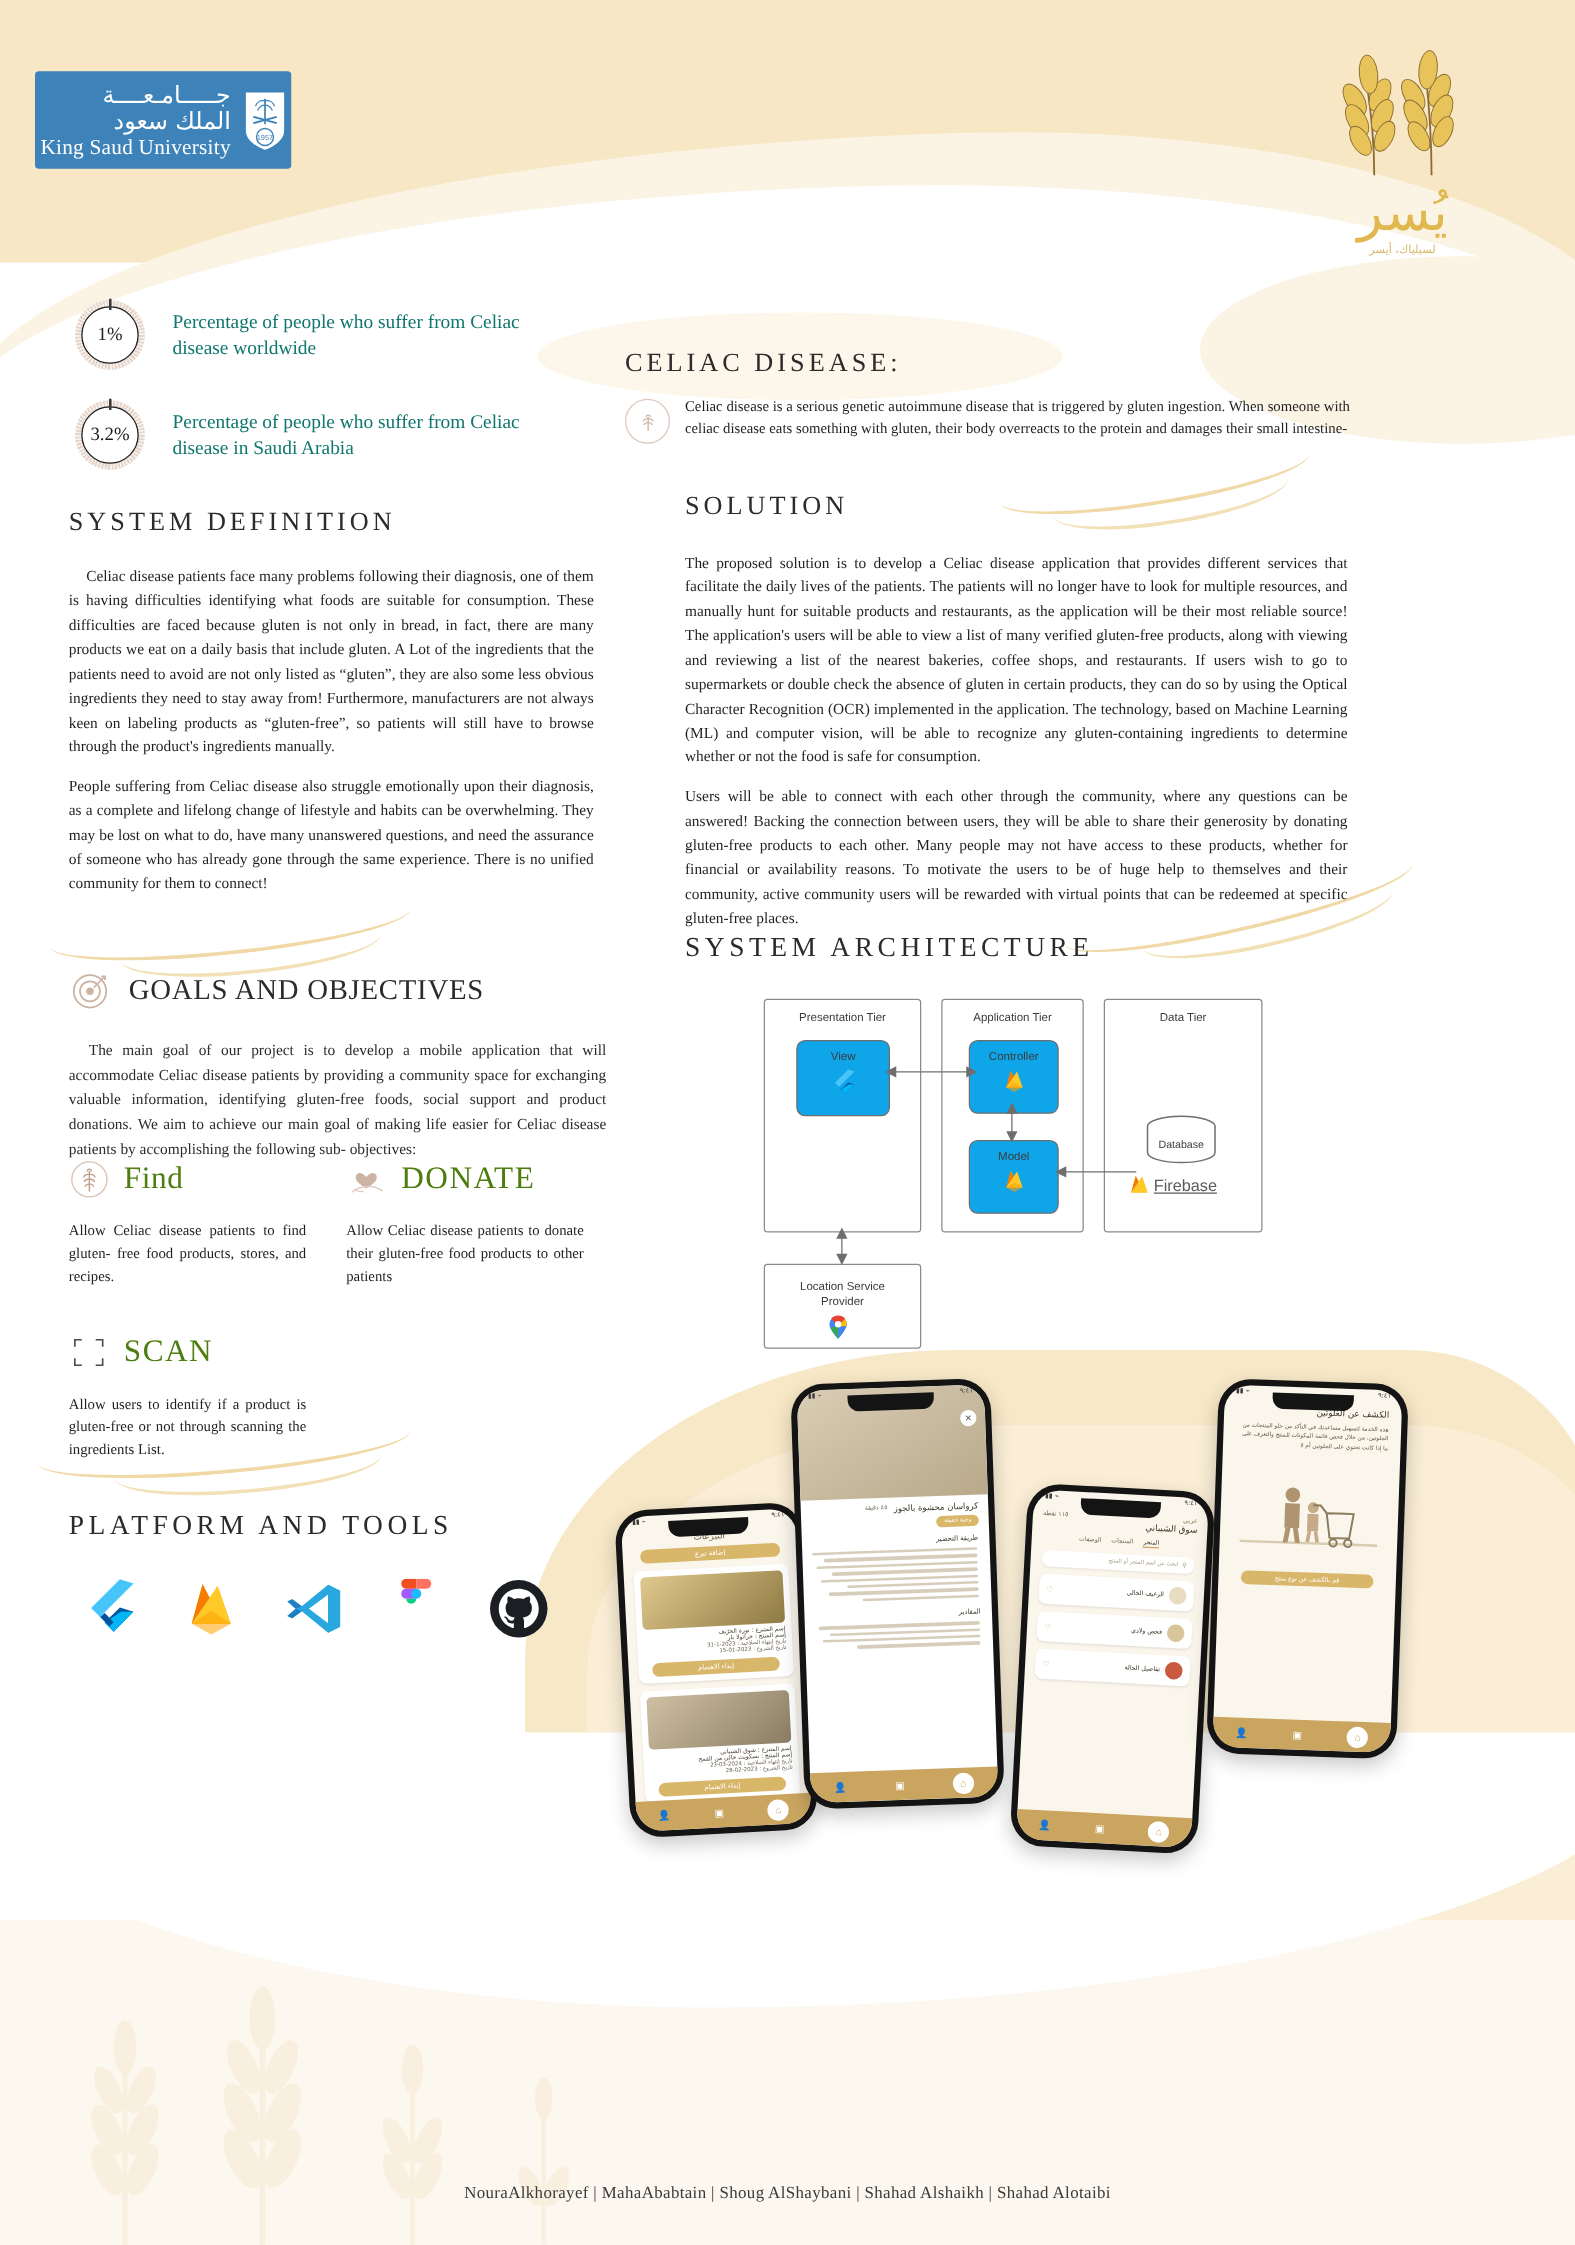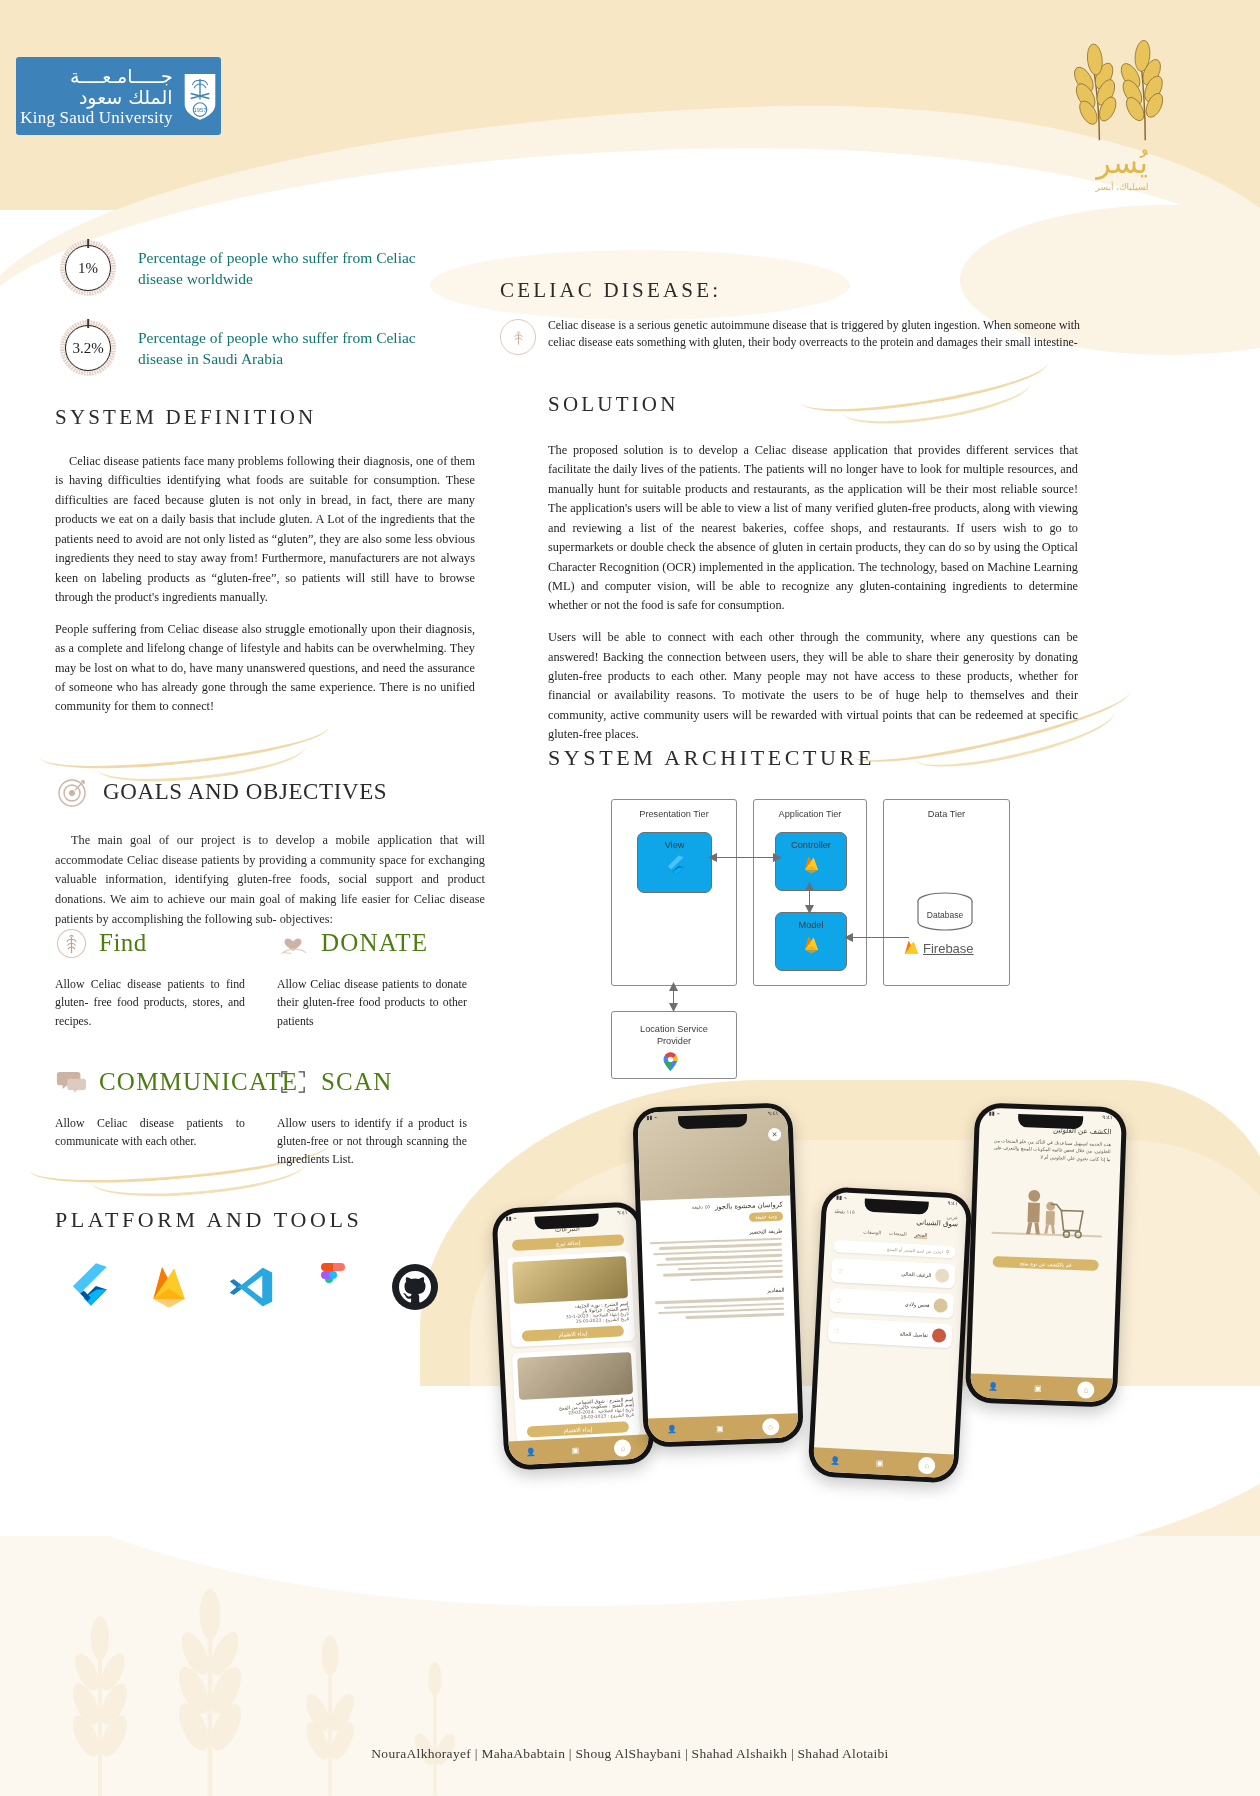--- a/index.html
+++ b/index.html
@@ -72,35 +72,35 @@
   .sw-c span:nth-child(2){width:205px;margin-left:60px;margin-top:-26px;opacity:.8;}
   .sw-d{left:30px;top:1135px;width:320px;transform:rotate(-5deg);}
   .sw-d span:nth-child(1){width:300px;}
   .sw-d span:nth-child(2){width:215px;margin-left:60px;margin-top:-26px;opacity:.8;}
 
   
   .wheat-deco{position:absolute;left:40px;bottom:0;width:470px;height:330px;opacity:.55;}
 
   
   .ksu-logo{
-    position:absolute;left:16px;top:57px;width:205px;height:78px;
+    position:absolute;left:28px;top:57px;width:205px;height:78px;
     background:#3d82b8;border-radius:3px;
     display:flex;align-items:center;justify-content:center;gap:8px;
   }
   .ksu-text{display:flex;flex-direction:column;align-items:flex-end;line-height:1;color:#fff;padding-right:2px;}
   .ksu-ar1{font-size:19px;letter-spacing:2px;font-family:"DejaVu Sans",sans-serif;}
   .ksu-ar2{font-size:19px;letter-spacing:1px;margin-top:2px;font-family:"DejaVu Sans",sans-serif;}
   .ksu-en{font-size:17px;margin-top:2px;font-family:"Liberation Serif",serif;letter-spacing:.2px;}
   .ksu-shield{width:34px;height:52px;}
 
   
   .brand{position:absolute;right:38px;top:32px;width:200px;text-align:center;}
   .brand-wheat{height:110px;}
   .brand-name{
-    font-size:30px;color:#e0b84e;font-family:"DejaVu Sans",sans-serif;
+    font-size:42px;color:#e0b84e;font-family:"DejaVu Sans",sans-serif;
     line-height:1;margin-top:2px;letter-spacing:1px;
   }
   .brand-tag{font-size:9px;color:#d9b869;font-family:"DejaVu Sans",sans-serif;margin-top:4px;}
 
   
   .stats{position:absolute;left:60px;top:240px;width:400px;}
   .stat-row{display:flex;align-items:center;gap:22px;margin-bottom:24px;}
   .stat-circle{
     position:relative;width:56px;height:56px;flex:0 0 56px;
     border-radius:50%;
@@ -425,32 +425,20 @@
           </div>
           <div class="obj-name caps">DONATE</div>
         </div>
         <div class="obj-desc">Allow Celiac disease patients to donate their gluten-free food products to other patients</div>
       </div>
 
     </div>
 
     <div class="obj-row" style="margin-top:20px">
 
-      <div class="obj">
-        <div class="obj-head">
-          <div class="obj-ico">
-            <svg viewBox="0 0 34 28" width="33" height="27">
-              <path d="M3 4 H22 A3 3 0 0 1 25 7 V15 A3 3 0 0 1 22 18 H11 L6 22 V18 H3 A3 3 0 0 1 0 15 V7 A3 3 0 0 1 3 4 Z" transform="translate(2,0)" fill="#cdb3a3"></path>
-              <path d="M16 11 H30 A3 3 0 0 1 33 14 V20 A3 3 0 0 1 30 23 H24 L20 26 V23 H16 A3 3 0 0 1 13 20 V14 A3 3 0 0 1 16 11 Z" fill="#ddcbc0"></path>
-            </svg>
-          </div>
-          <div class="obj-name caps">COMMUNICATE</div>
-        </div>
-        <div class="obj-desc">Allow Celiac disease patients to communicate with each other.</div>
-      </div>
 
       <div class="obj">
         <div class="obj-head">
           <div class="obj-ico">
             <svg viewBox="0 0 28 28" width="26" height="26">
               <g stroke="#4a4a4a" stroke-width="1.4" fill="none">
                 <path d="M2 9 V3 H8"></path>
                   <path d="M20 3 H26 V9"></path>
                 <path d="M26 19 V25 H20"></path>
                   <path d="M8 25 H2 V19"></path>

